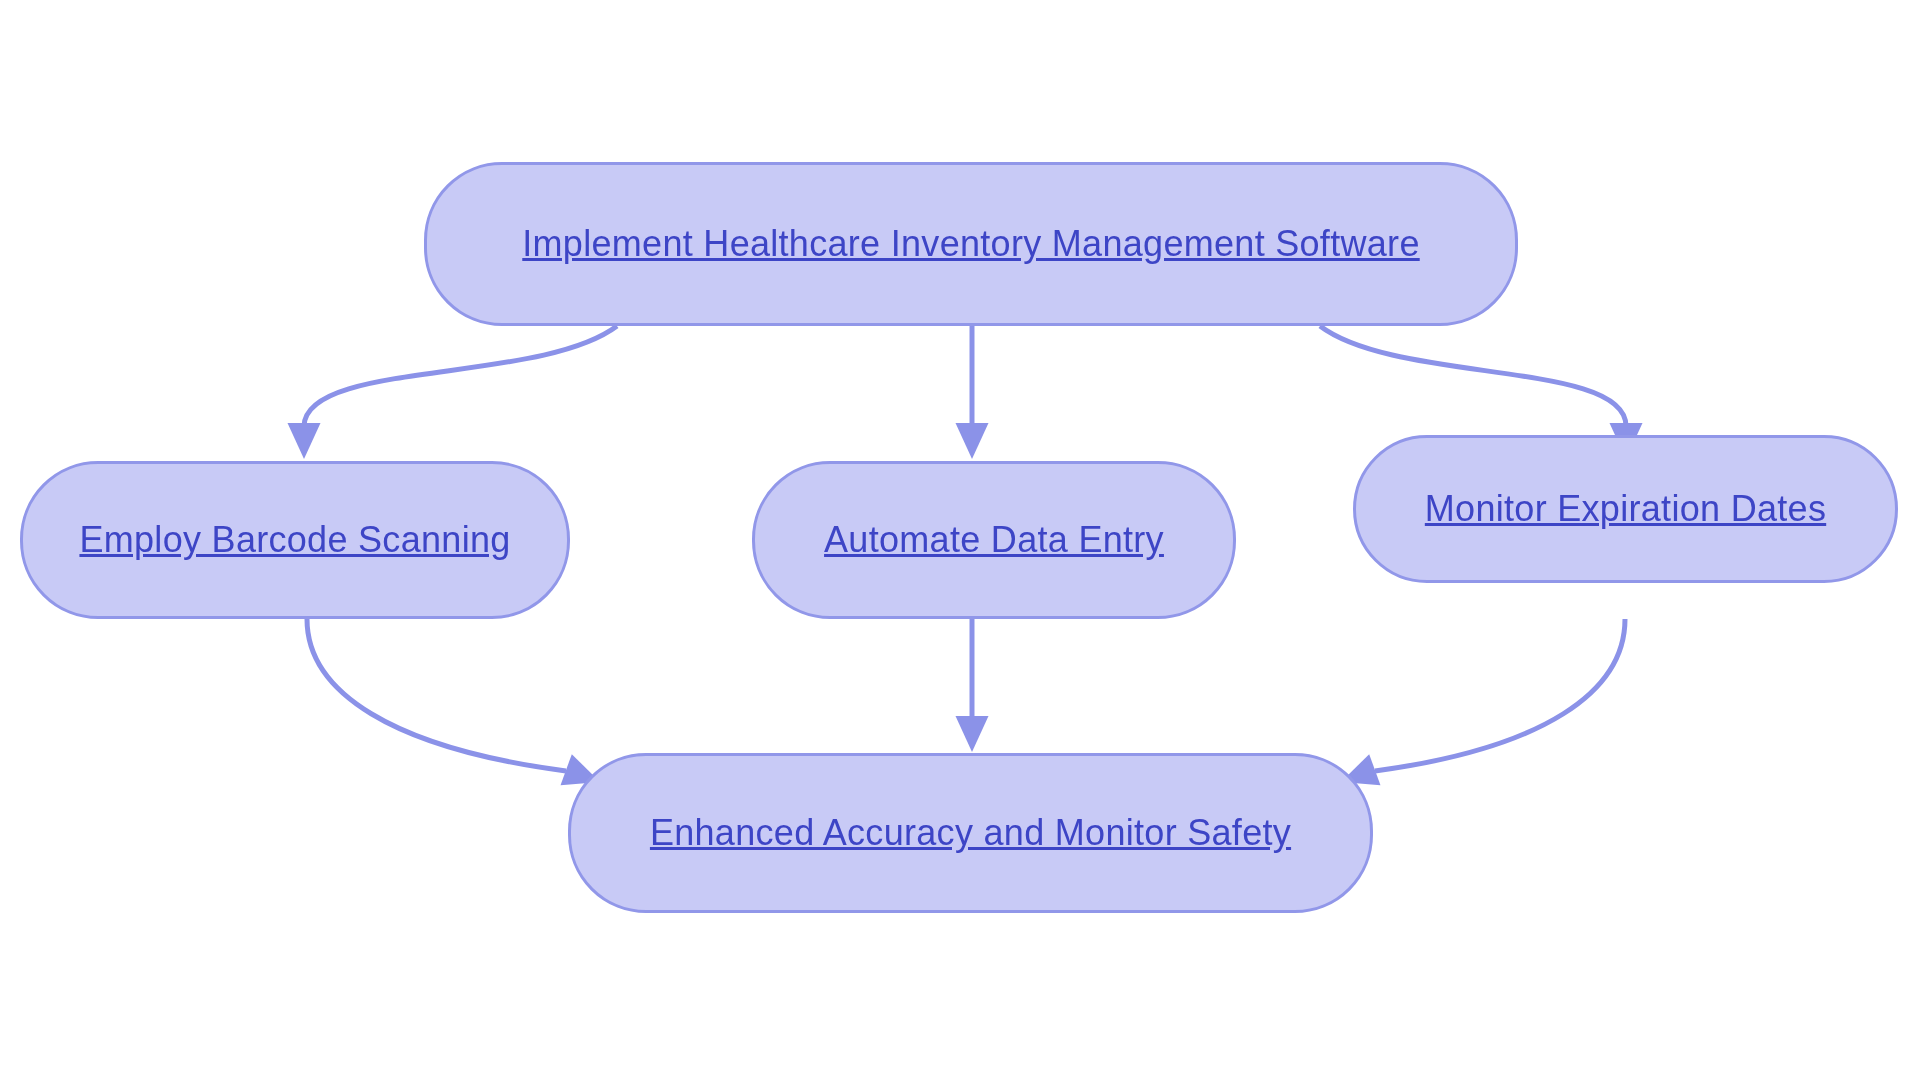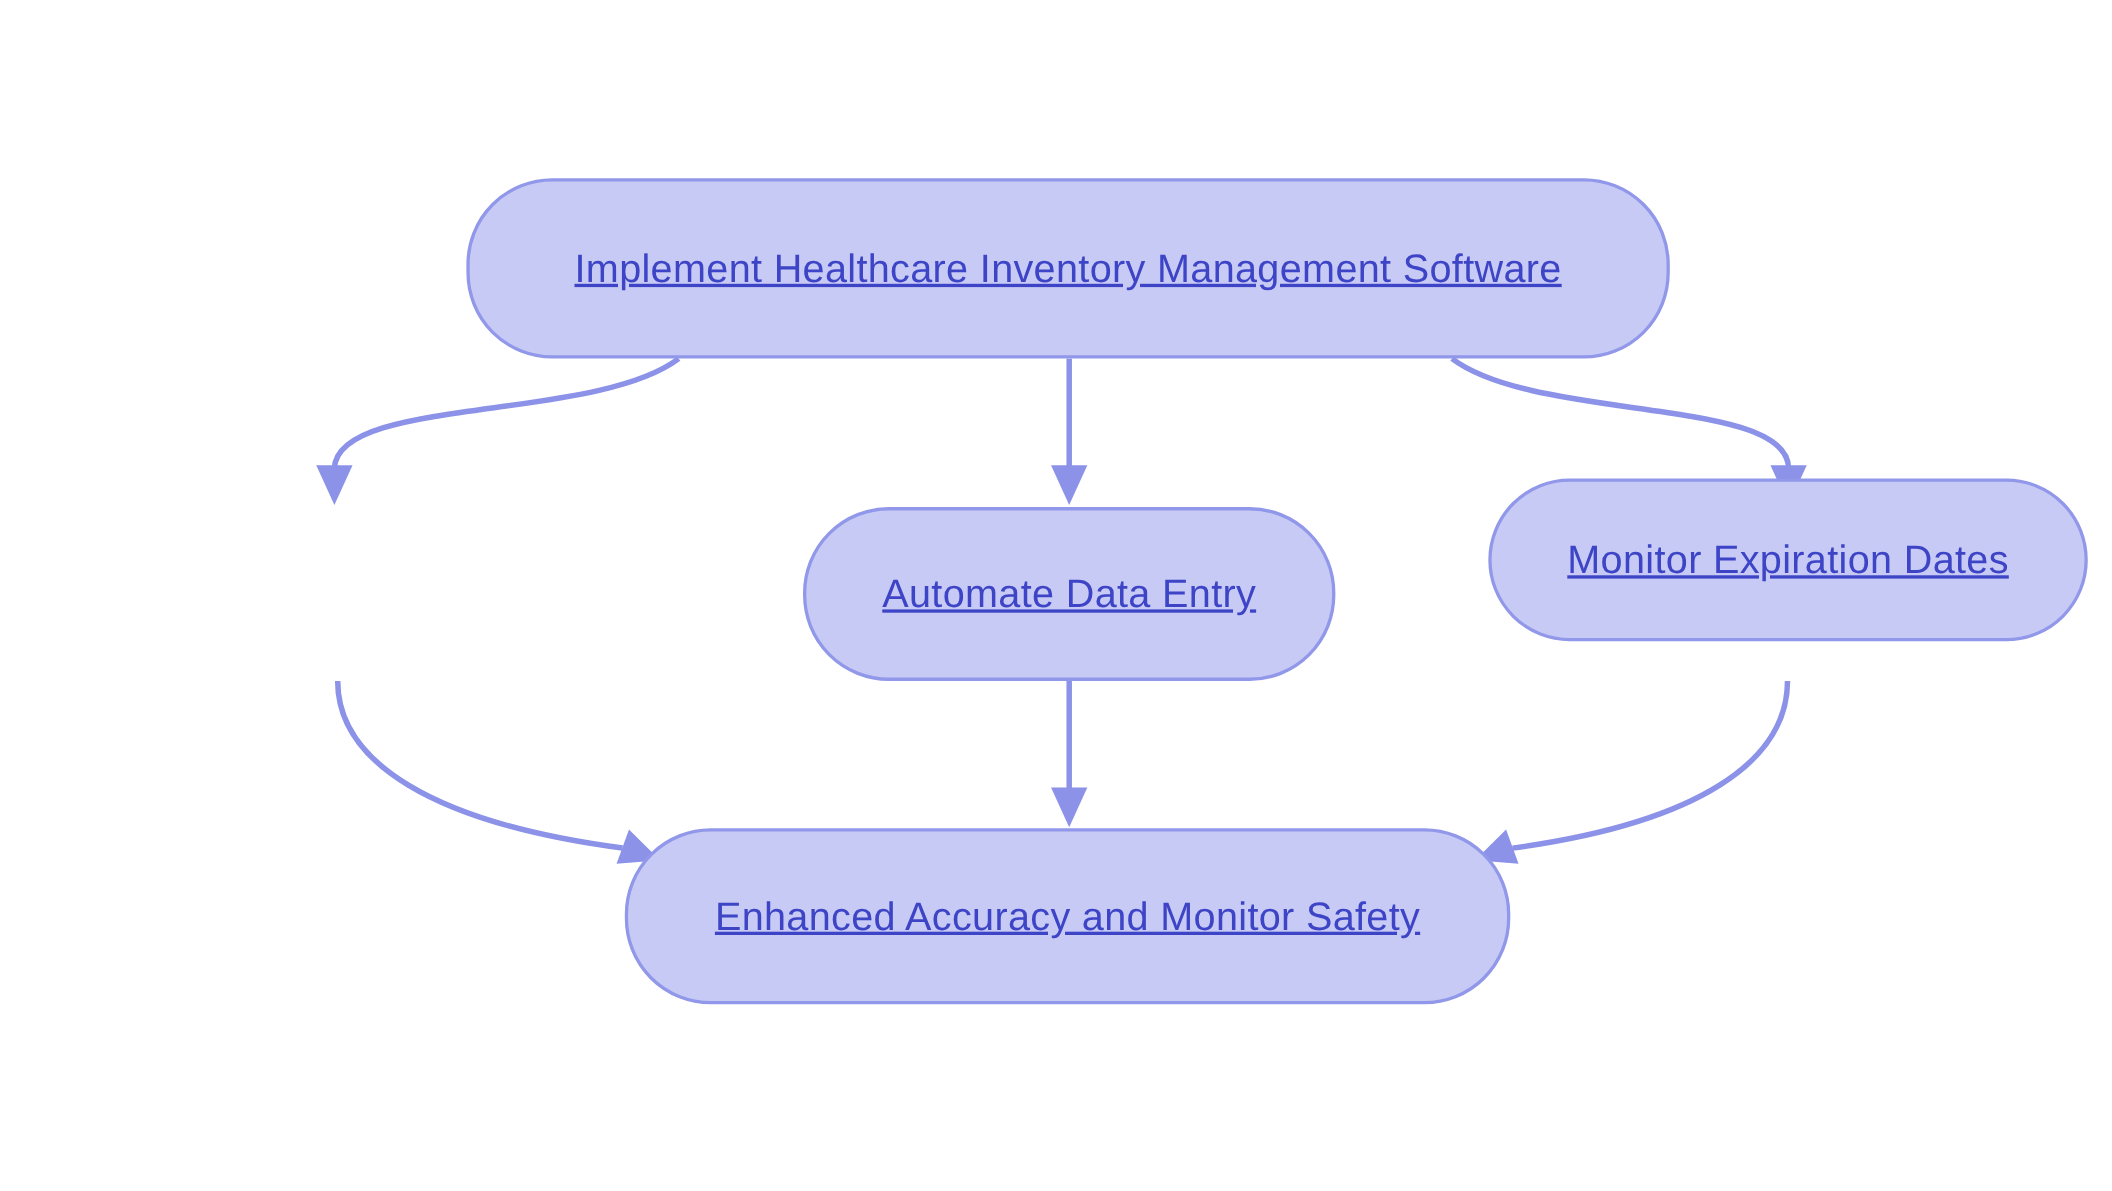--- a/index.html
+++ b/index.html
@@ -47,21 +47,21 @@
     color: var(--node-text);
     font-size: 36px;
     letter-spacing: 0.3px;
     text-align: center;
     padding: 0 30px;
     white-space: nowrap;
     text-decoration: underline;
   }
   .node-top     { left: 424px;  top: 162px; width: 1094px; height: 164px; }
   .node-m1      { left: 20px;   top: 461px; width: 550px;  height: 158px; }
-  .node-m2      { left: 730px;  top: 461px; width: 484px;  height: 158px; }
+  .node-m2      { left: 752px;  top: 461px; width: 484px;  height: 158px; }
   .node-m3      { left: 1353px; top: 435px; width: 545px;  height: 148px; }
   .node-bottom  { left: 568px;  top: 753px; width: 805px;  height: 160px; }
 </style>
 </head>
 <body>
 
 <div class="canvas">
 
   <svg class="edges" viewBox="0 0 1920 1083" xmlns="http://www.w3.org/2000/svg">
 
@@ -93,20 +93,23 @@
     <g>
       <path d="M 1625 619 C 1625 692, 1544 748, 1375 771"></path>
       <polygon points="0,0 -16.5,-36 16.5,-36" transform="translate(1341,782) rotate(70)"></polygon>
     </g>
   </svg>
 
   <div class="node node-top">
     <span>Implement Healthcare Inventory Management Software</span>
   </div>
 
+  <div class="node node-m1">
+    <span>Employ Barcode Scanning</span>
+  </div>
 
   <div class="node node-m2">
     <span>Automate Data Entry</span>
   </div>
 
   <div class="node node-m3">
     <span>Monitor Expiration Dates</span>
   </div>
 
   <div class="node node-bottom">

